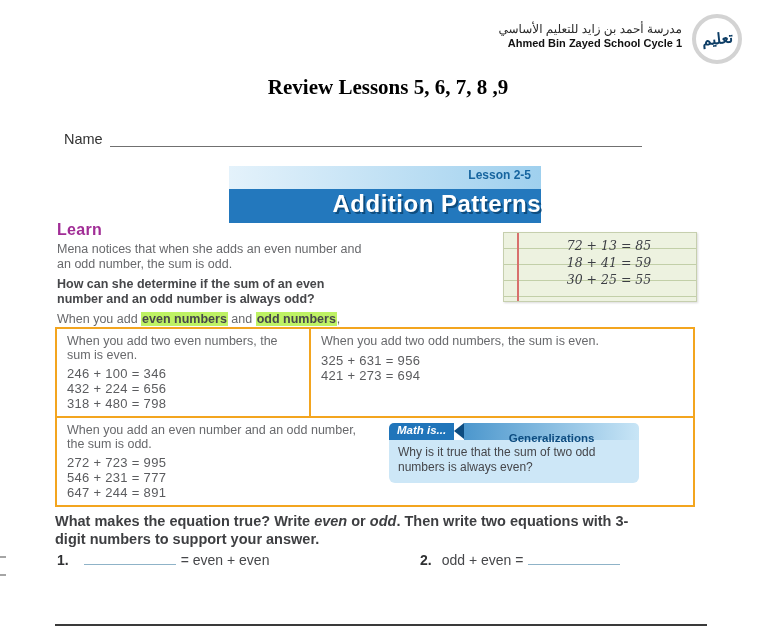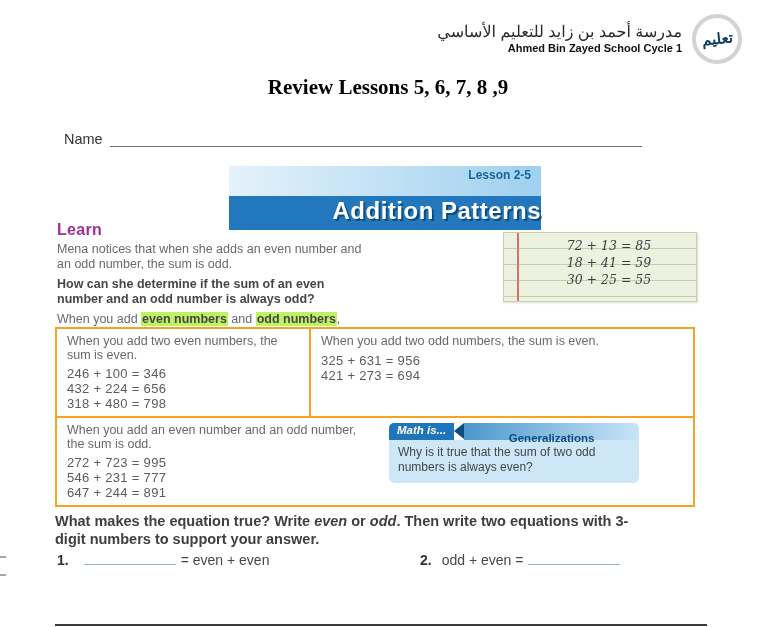--- a/index.html
+++ b/index.html
@@ -4,42 +4,42 @@
 <style>
   * { margin:0; padding:0; box-sizing:border-box; }
   html,body { background:#ffffff; }
   .page {
     position:relative; width:776px; height:627px; background:#ffffff;
     font-family:"Liberation Sans", sans-serif; overflow:hidden; margin:0 auto;
   }
 
   
   .school-block { position:absolute; top:22px; right:94px; text-align:right; }
-  .school-ar { font-size:16px; color:#2a2a2a; direction:rtl; margin-bottom:1px; }
+  .school-ar { font-size:12px; color:#2a2a2a; direction:rtl; margin-bottom:1px; }
   .school-en { font-size:11px; font-weight:bold; color:#111; }
   .logo {
     position:absolute; top:14px; right:34px; width:50px; height:50px;
     border:4px solid #d3d3d3; border-radius:50%; background:#fff;
     display:flex; align-items:center; justify-content:center;
   }
   .logo-text { font-size:15px; font-weight:bold; color:#0e3e66; transform:rotate(-6deg); direction:rtl; }
 
   .review-title {
     position:absolute; top:75px; left:0; width:100%; text-align:center;
     font-family:"Liberation Serif", serif; font-size:21px; font-weight:bold; color:#000;
   }
 
   .name-row { position:absolute; top:131px; left:64px; width:578px; display:flex; align-items:flex-end; }
   .name-label { font-size:14.5px; color:#333; }
   .name-line { flex:1; border-bottom:1.5px solid #707070; height:15px; margin-left:7px; }
 
   
   .banner { position:absolute; left:229px; top:166px; width:312px; }
   .banner-top {
-    height:30px; background:linear-gradient(90deg,#e4f2fb,#9fd0ee);
+    height:23px; background:linear-gradient(90deg,#e4f2fb,#9fd0ee);
     text-align:right; font-size:12px; font-weight:bold; color:#17659f; padding:2px 10px 8px;
   }
   .banner-main {
     background:#2378bd; color:#ffffff; text-align:right;
     font-size:24px; font-weight:bold; letter-spacing:0.5px;
     padding:1px 0 5px; text-shadow:2px 2px 0 #0e4c7e;
   }
 
   
   .learn-heading { position:absolute; left:57px; top:221px; font-size:16px; font-weight:bold; color:#a12d96; letter-spacing:0.3px; }

